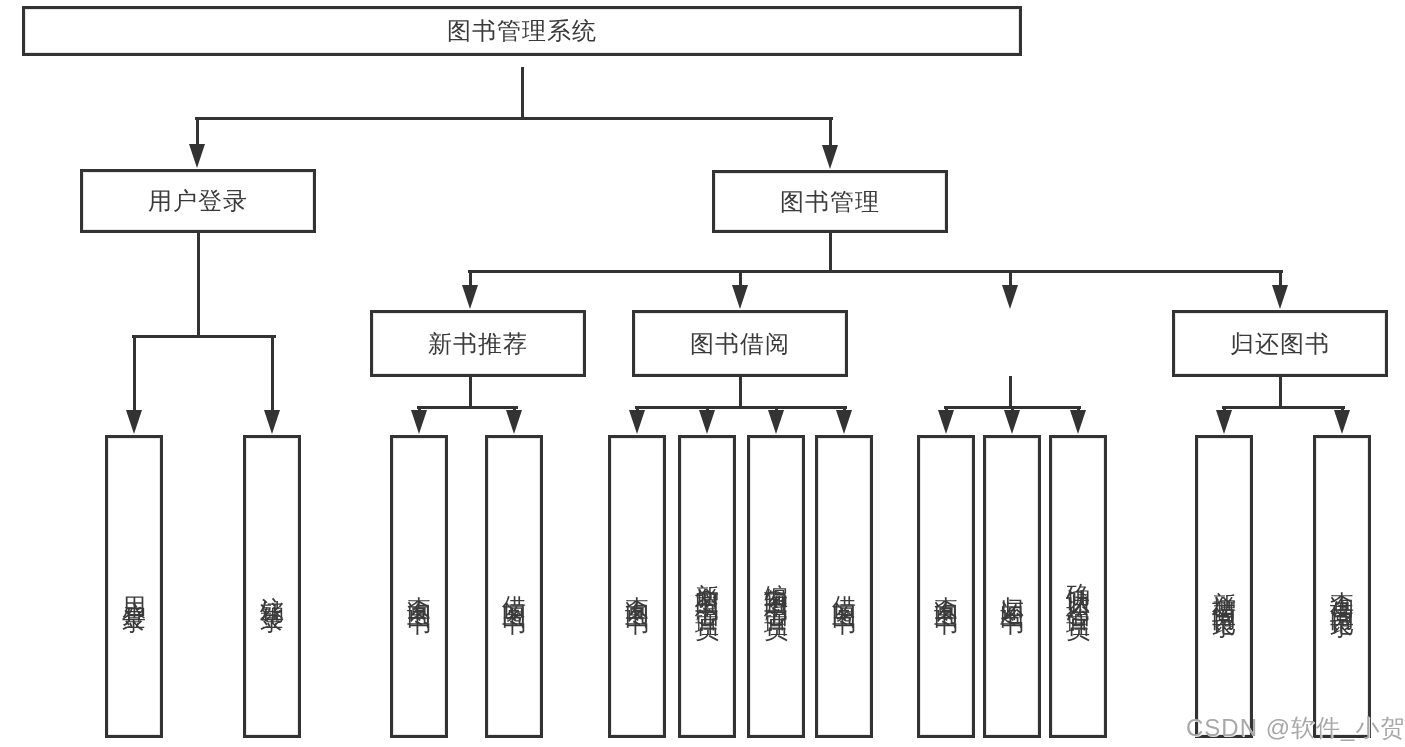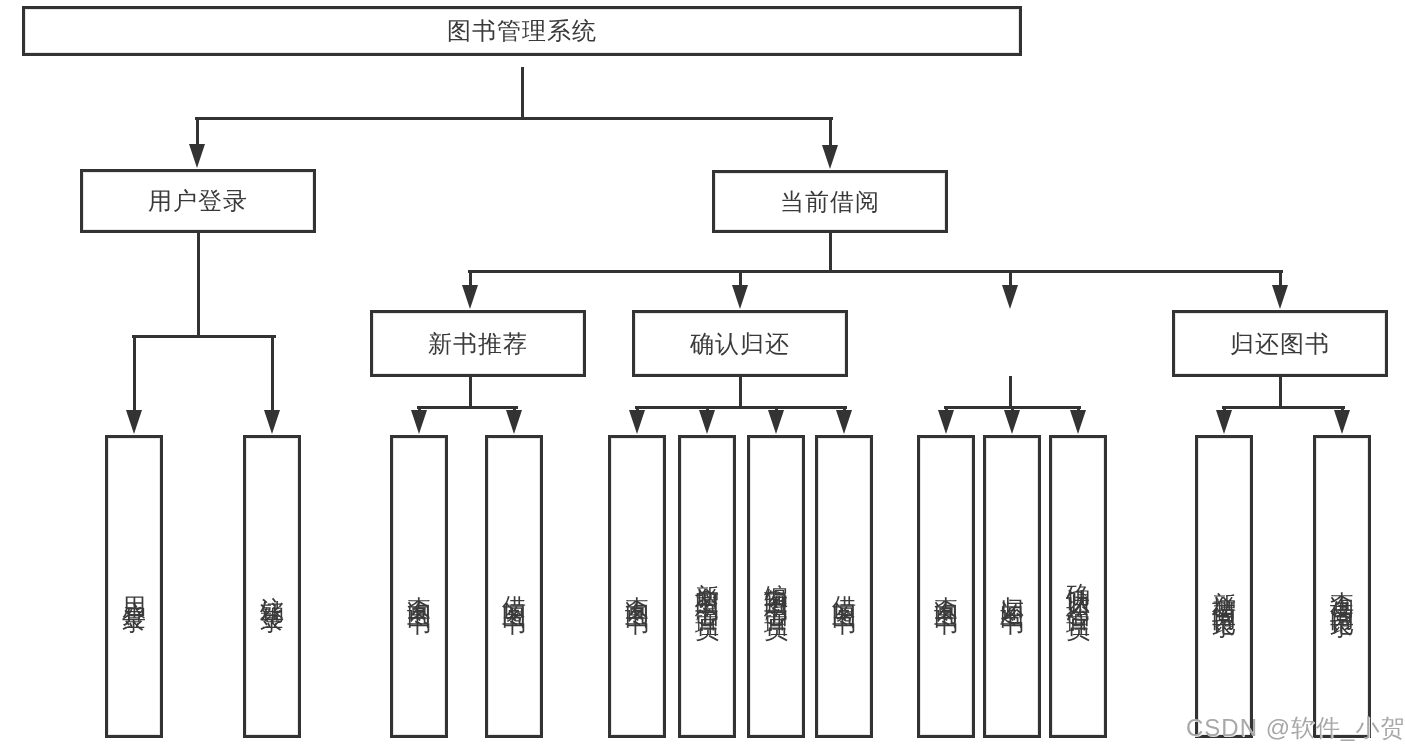--- a/index.html
+++ b/index.html
@@ -64,24 +64,24 @@
   }
 </style>
 </head>
 <body>
 
 <div id="canvas">
 
   <div class="node h-node" style="left:22px;top:6px;width:1000px;height:50px">图书管理系统</div>
 
   <div class="node h-node" style="left:80px;top:169px;width:236px;height:64px">用户登录</div>
-  <div class="node h-node" style="left:712px;top:170px;width:236px;height:63px">当前借阅</div>
+  <div class="node h-node" style="left:712px;top:170px;width:236px;height:63px">图书管理</div>
 
   <div class="node h-node" style="left:370px;top:310px;width:216px;height:67px">新书推荐</div>
-  <div class="node h-node" style="left:632px;top:310px;width:216px;height:67px">确认归还</div>
+  <div class="node h-node" style="left:632px;top:310px;width:216px;height:67px">图书借阅</div>
   <div class="node h-node" style="left:1172px;top:310px;width:216px;height:67px">归还图书</div>
 
   <div class="node v-node" style="left:105px;top:435px;width:58px;height:303px">用户登录</div>
   <div class="node v-node" style="left:243px;top:435px;width:58px;height:303px">注销登录</div>
 
   <div class="node v-node" style="left:390px;top:435px;width:58px;height:303px">查询图书</div>
   <div class="node v-node" style="left:485px;top:435px;width:58px;height:303px">借阅图书</div>
 
   <div class="node v-node" style="left:608px;top:435px;width:58px;height:303px">查询图书</div>
   <div class="node v-node" style="left:678px;top:435px;width:58px;height:303px">新增图书（管理员）</div>

